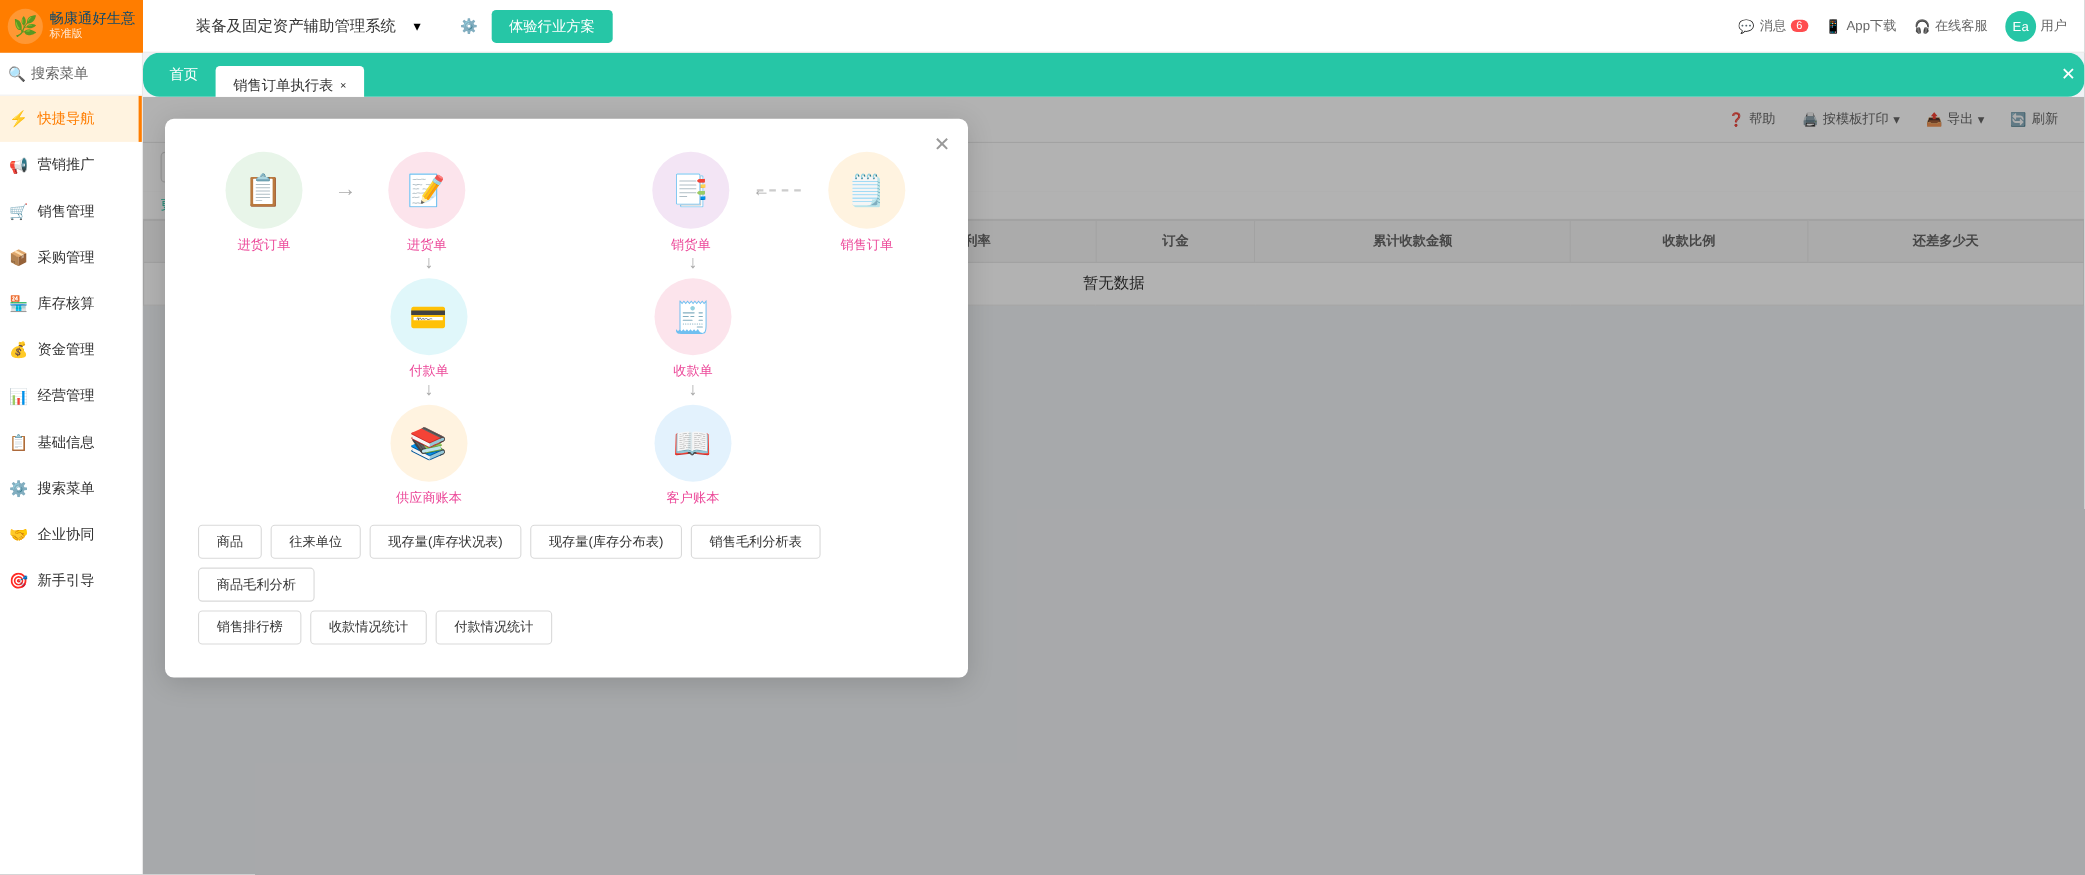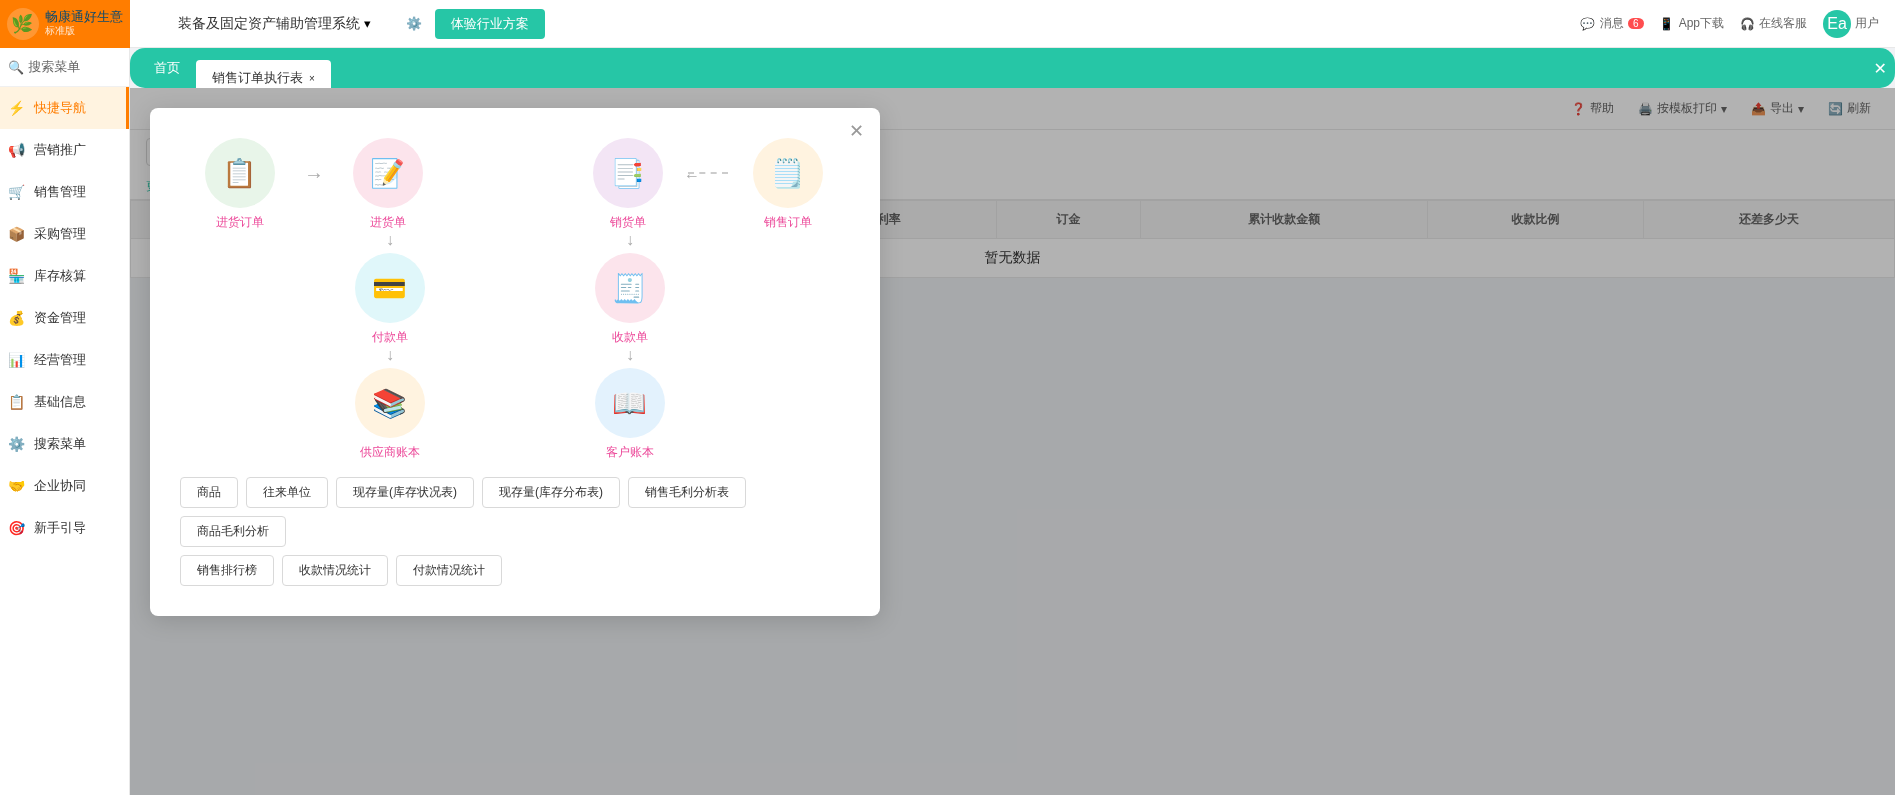--- a/index.html
+++ b/index.html
@@ -77,32 +77,32 @@
     .common-func-title { font-size: 14px; color: #333; margin-bottom: 10px; font-weight: 500; }
     .func-buttons { display: flex; flex-wrap: wrap; gap: 8px; }
     .func-btn { border: 1px solid #d9d9d9; border-radius: 4px; padding: 6px 16px; background: #fff; color: #333; cursor: pointer; font-size: 12px; }
 
     
     .logo-text { font-size: 13px; color: #0c4a6e; line-height: 1.2; }
     .logo-sub { font-size: 10px; color: rgba(255,255,255,0.8); }
 
     
     .system-title { font-size: 14px; color: #333; }
-    .dropdown-btn { display: flex; align-items: center; gap: 4px; cursor: pointer; }
+    .dropdown-btn { display: flex; align-items: center; gap: 16px; cursor: pointer; }
     .settings-icon { cursor: pointer; color: #666; }
 
     
     .try-btn { background: #26c6a6; color: #fff; border: none; border-radius: 4px; padding: 6px 16px; cursor: pointer; font-size: 13px; }
 
     
     .top-icon-group { display: flex; align-items: center; gap: 4px; cursor: pointer; color: #666; font-size: 12px; }
     .badge { background: #ff4d4f; color: #fff; border-radius: 10px; padding: 0 4px; font-size: 10px; min-width: 16px; text-align: center; }
 
     
-    .user-avatar { width: 28px; height: 28px; border-radius: 50%; background: #26c6a6; display: flex; align-items: center; justify-content: center; color: #fff; font-size: 16px; }
+    .user-avatar { width: 28px; height: 28px; border-radius: 50%; background: #26c6a6; display: flex; align-items: center; justify-content: center; color: #fff; font-size: 12px; }
 
     .filter-row { display: flex; align-items: center; gap: 8px; padding: 8px 16px; background: #fff; flex-wrap: wrap; }
     .filter-label { font-size: 12px; color: #666; white-space: nowrap; }
   </style>
 </head>
 <body>
 
 <div class="app-container">
 
   <div class="top-bar">

